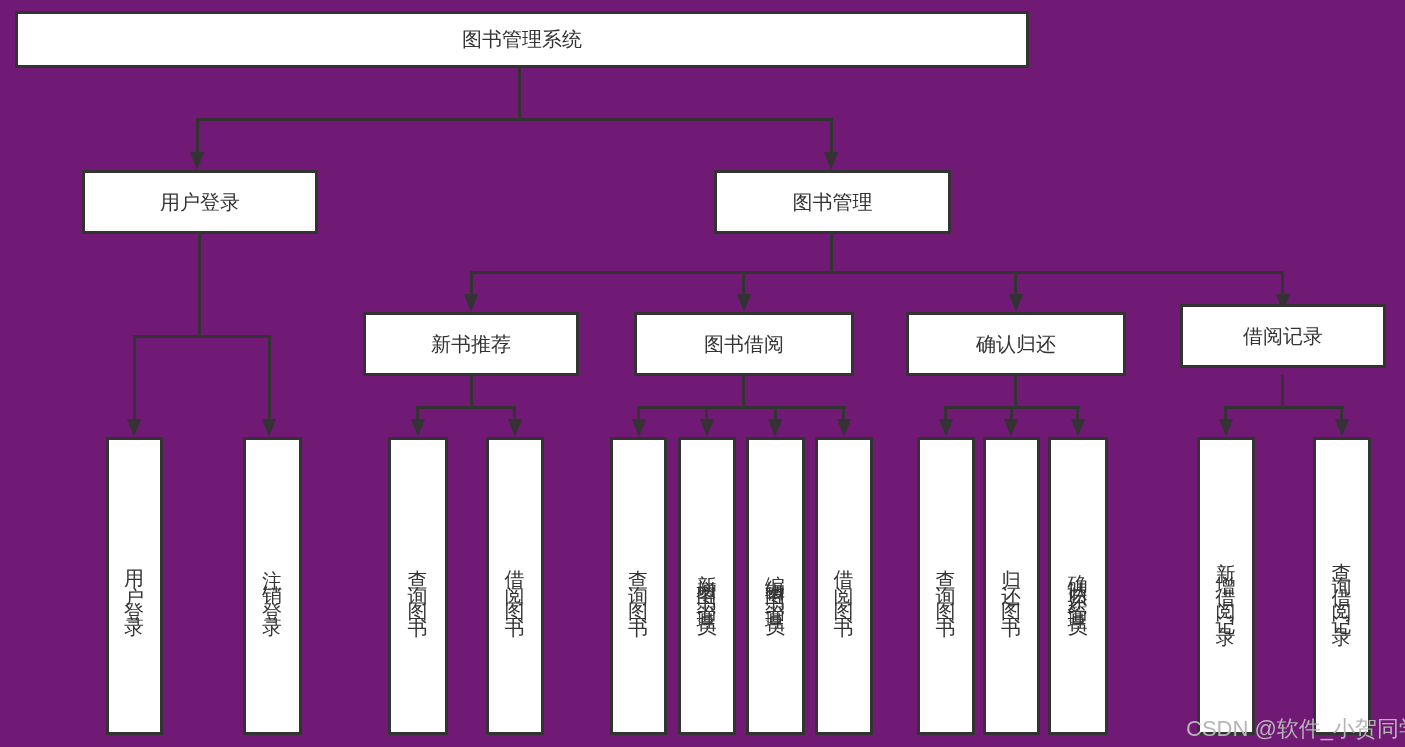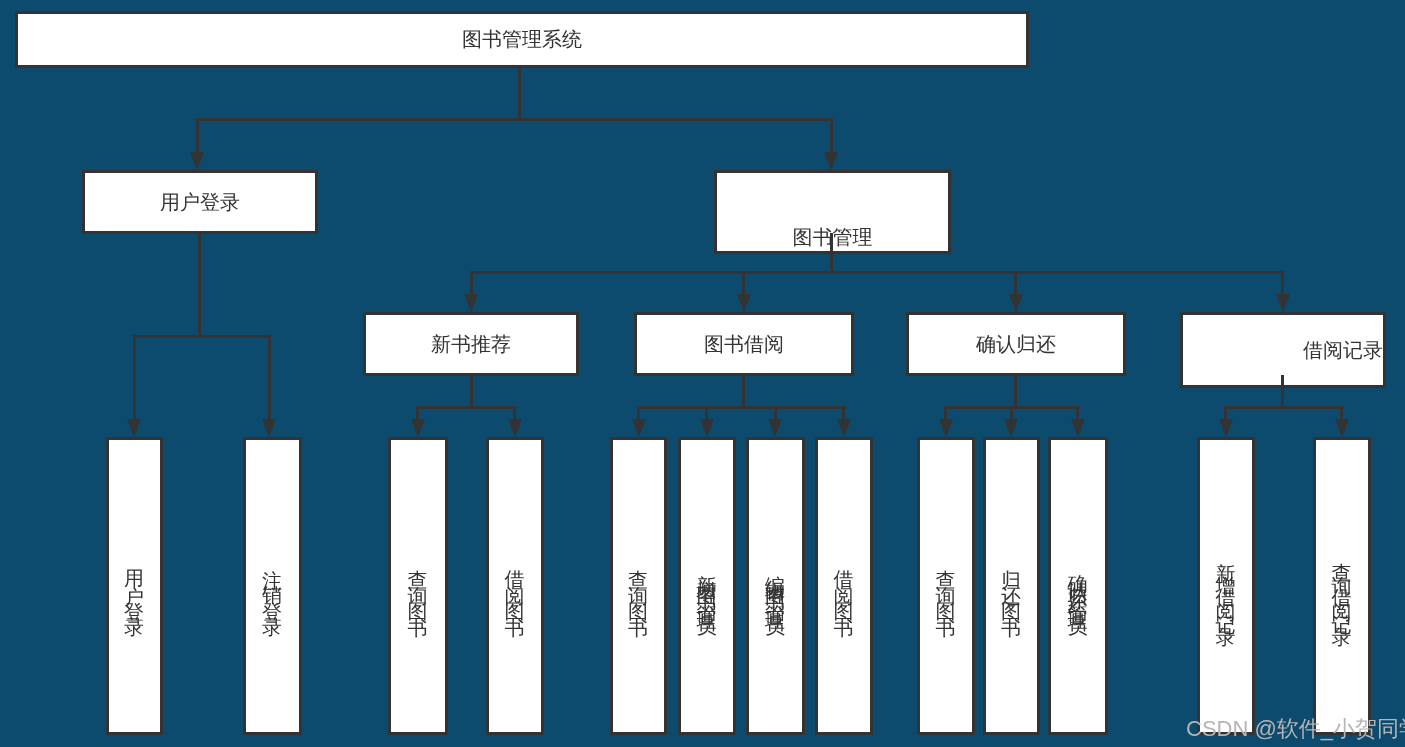--- a/index.html
+++ b/index.html
@@ -1,16 +1,16 @@
 <!DOCTYPE html>
 <html><head>
 <meta charset="utf-8">
 <style>
   html,body{margin:0;padding:0;background:#ffffff;}
-  #canvas{position:relative;width:1405px;height:747px;background:#0c4a6e;
+  #canvas{position:relative;width:1405px;height:747px;background:#701a75;
           font-family:"Liberation Sans",sans-serif;overflow:hidden;}
   .node{position:absolute;border:3px solid #333333;background:#ffffff;
         display:flex;align-items:center;justify-content:center;
         font-size:20px;color:#333333;box-sizing:border-box;}
   .vnode{position:absolute;border:3px solid #333333;background:#ffffff;
          display:flex;align-items:center;justify-content:center;
          font-size:20px;color:#333333;box-sizing:border-box;}
   .vnode span{writing-mode:vertical-rl;text-orientation:mixed;line-height:1.1;}
   .sp-wide{letter-spacing:16px;}
   .sp-mid{letter-spacing:13px;}
@@ -34,21 +34,21 @@
   <div class="vline" style="left:518px;top:67px;height:53px;"></div>
   <div class="hline" style="left:196px;top:118px;width:637px;"></div>
   <div class="vline" style="left:196px;top:118px;height:36px;"></div>
   <div class="arrow" style="left:190px;top:152px;"></div>
   <div class="vline" style="left:830px;top:118px;height:36px;"></div>
   <div class="arrow" style="left:824px;top:152px;"></div>
 
   <div class="node" style="left:82px;top:170px;width:236px;height:64px;">
     <span>用户登录</span>
   </div>
-  <div class="node" style="left:714px;top:170px;width:237px;height:84px;align-items:flex-end;">
+  <div class="node" style="left:714px;top:170px;width:237px;height:64px;">
     <span>图书管理</span>
   </div>
 
   <div class="vline" style="left:198px;top:233px;height:104px;"></div>
   <div class="hline" style="left:133px;top:335px;width:138px;"></div>
   <div class="vline" style="left:133px;top:335px;height:84px;"></div>
   <div class="arrow" style="left:127px;top:419px;"></div>
   <div class="vline" style="left:268px;top:335px;height:84px;"></div>
   <div class="arrow" style="left:262px;top:419px;"></div>
 
@@ -65,21 +65,21 @@
 
   <div class="node" style="left:363px;top:312px;width:216px;height:64px;">
     <span>新书推荐</span>
   </div>
   <div class="node" style="left:634px;top:312px;width:220px;height:64px;">
     <span>图书借阅</span>
   </div>
   <div class="node" style="left:906px;top:312px;width:220px;height:64px;">
     <span>确认归还</span>
   </div>
-  <div class="node" style="left:1180px;top:312px;width:206px;height:76px;justify-content:flex-end;">
+  <div class="node" style="left:1180px;top:304px;width:206px;height:64px;">
     <span>借阅记录</span>
   </div>
 
   <div class="vline" style="left:470px;top:375px;height:33px;"></div>
   <div class="hline" style="left:416px;top:406px;width:100px;"></div>
   <div class="vline" style="left:416px;top:406px;height:14px;"></div>
   <div class="arrow" style="left:411px;top:419px;"></div>
   <div class="vline" style="left:513px;top:406px;height:14px;"></div>
   <div class="arrow" style="left:508px;top:419px;"></div>
 

